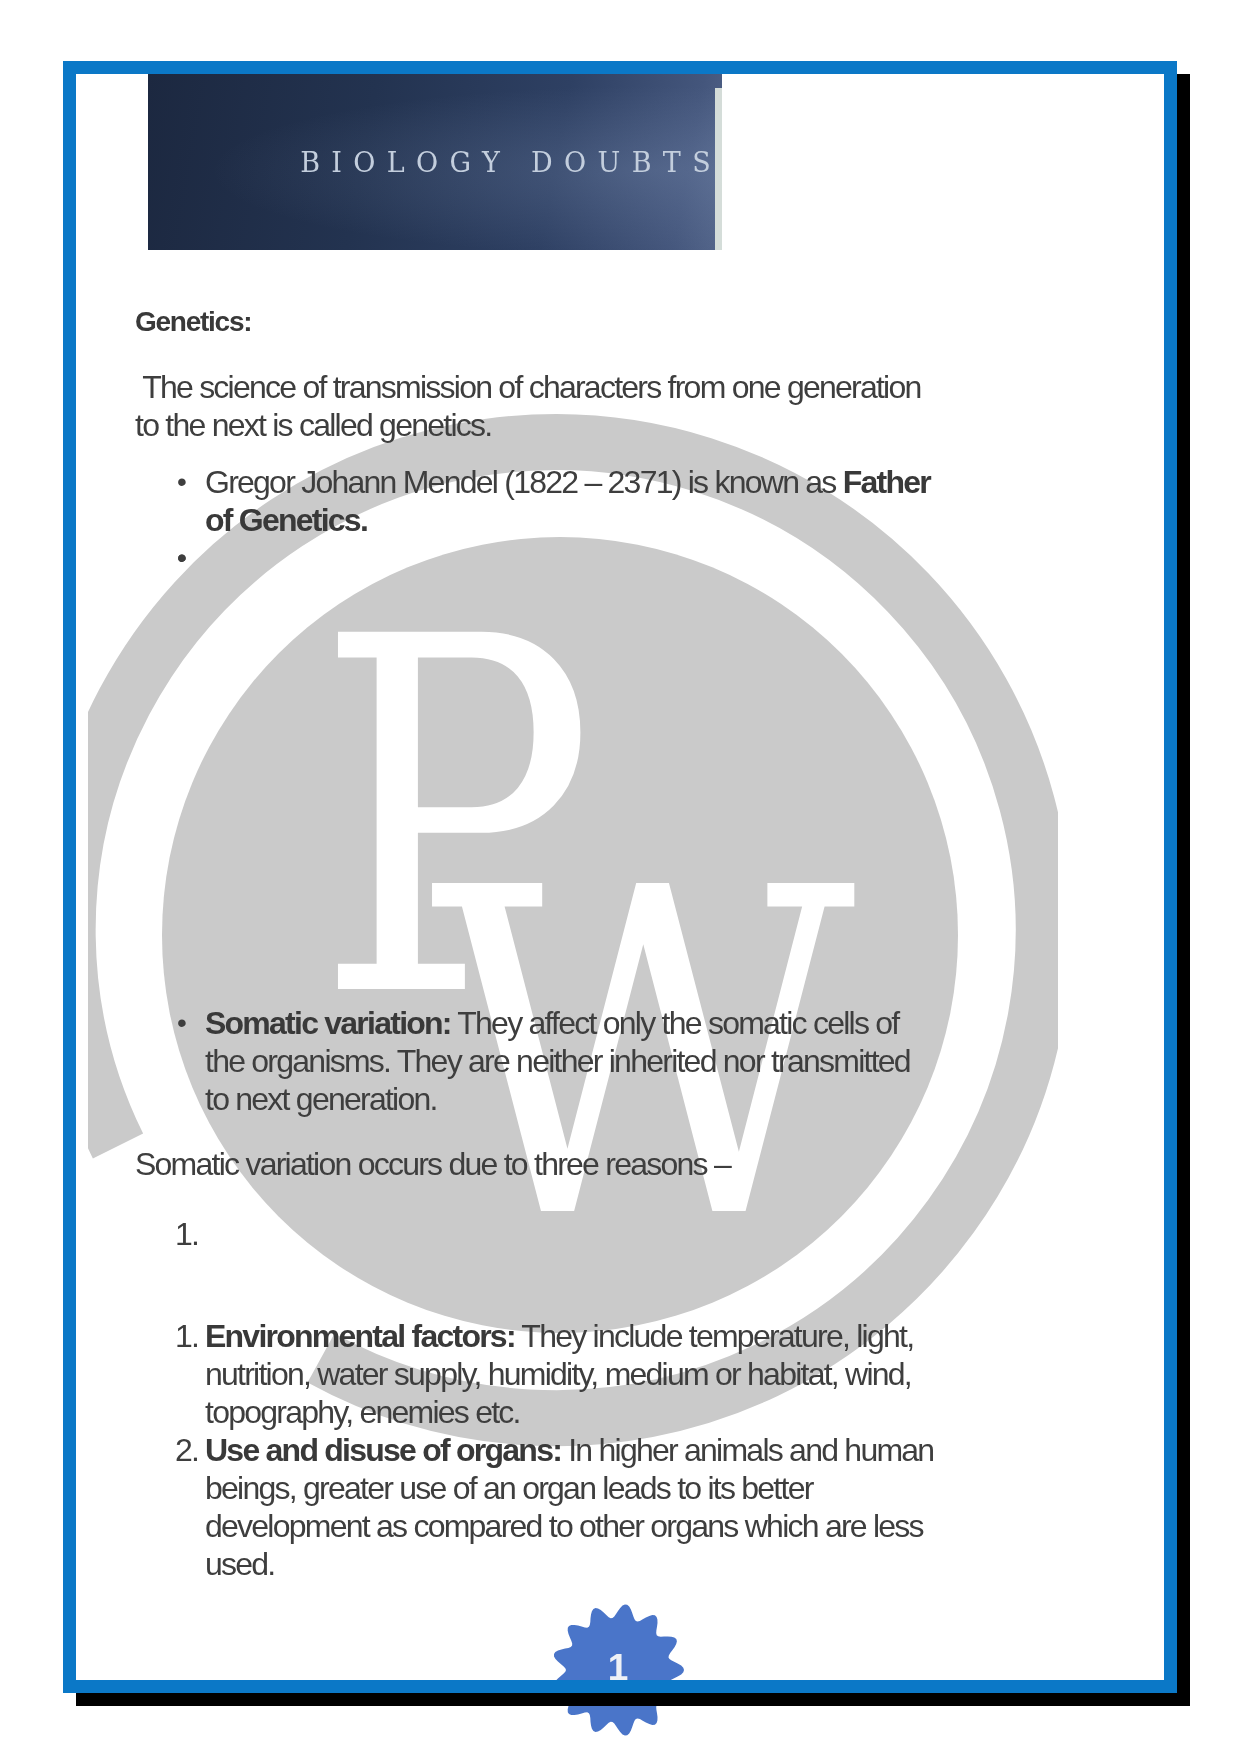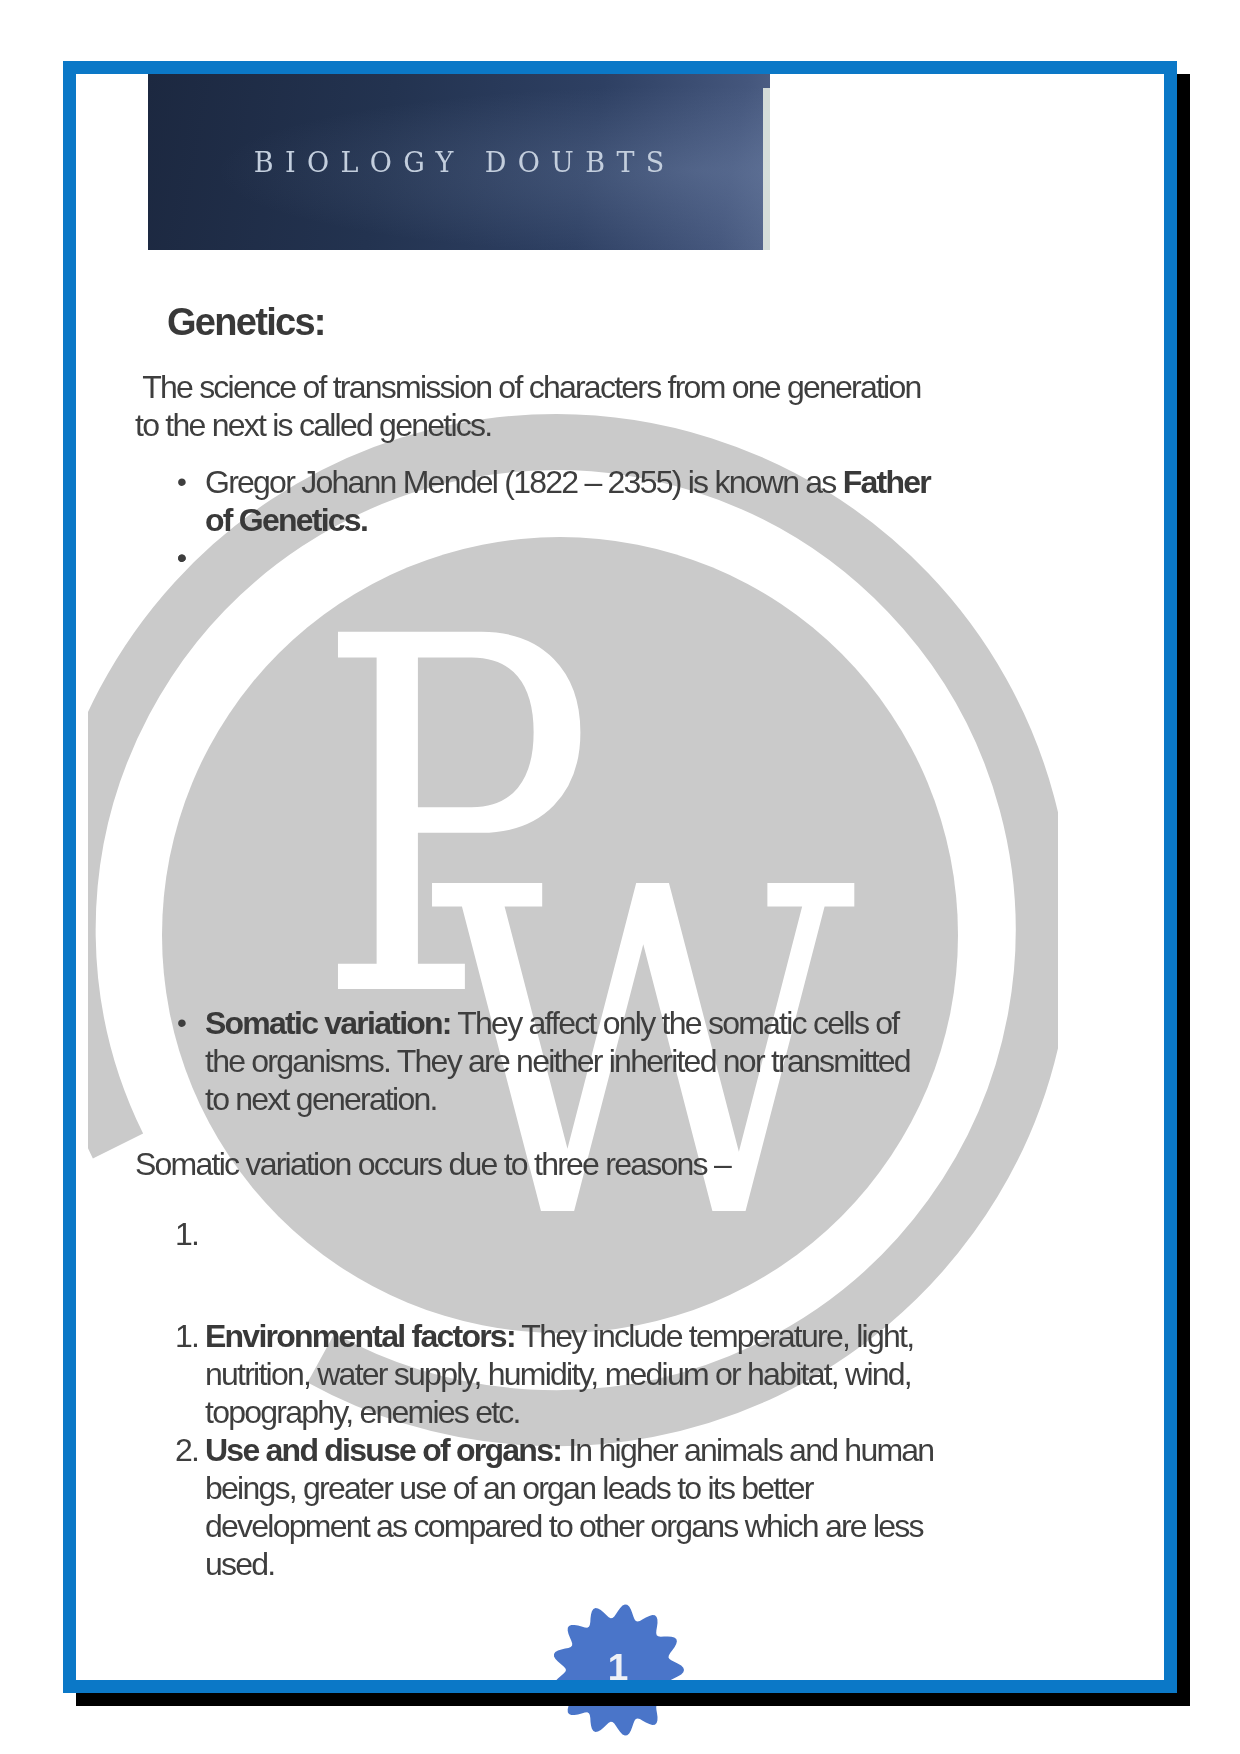--- a/index.html
+++ b/index.html
@@ -11,34 +11,34 @@
   .wm-letter{position:absolute;color:#ffffff;font-family:"DejaVu Serif",serif;line-height:1;
              transform-origin:left top;}
   .wm-p{left:315px;top:575px;font-size:490px;transform:scaleX(.85);}
   .wm-w{left:430px;top:830px;font-size:450px;transform:scaleX(.92);}
 
   
   .page{position:absolute;left:63px;top:61px;width:1088px;height:1606px;
         border:13px solid #0b78c7;box-shadow:13px 13px 0 0 #000000;background:transparent;z-index:2;}
 
   
-  .banner{position:absolute;left:72px;top:0;width:622px;height:176px;
+  .banner{position:absolute;left:72px;top:0;width:574px;height:176px;
           background:linear-gradient(100deg,#1c2840 0%,#233350 38%,#2e4063 70%,#44567c 92%,#53658a 100%);
-          display:flex;align-items:center;justify-content:center;}
+          display:flex;align-items:center;justify-content:flex-end;}
   .banner::before{content:"";position:absolute;inset:0;
           background:radial-gradient(ellipse at 88% 55%,rgba(150,170,205,.22),rgba(150,170,205,0) 62%);}
   .banner-edge{position:absolute;right:0;top:14px;bottom:0;width:7px;background:#dfe7e0;opacity:.92;}
   .banner-title{position:relative;color:#c3cedd;font-family:"DejaVu Serif",serif;font-size:27px;
           letter-spacing:.42em;text-indent:.42em;white-space:nowrap;}
 
   
   .block{position:absolute;left:59px;width:880px;font-size:32px;line-height:38px;
          letter-spacing:-0.055em;color:#3e3e3e;white-space:pre-wrap;}
   .block b,.seg-b{font-weight:700;color:#393939;}
-  .h1{font-size:38px;line-height:46px;font-weight:700;color:#3a3a3a;letter-spacing:-0.045em;margin-left:32px;}
+  .h1{font-size:28px;line-height:46px;font-weight:700;color:#3a3a3a;letter-spacing:-0.045em;}
   .li{position:relative;padding-left:70px;}
   .li .marker{position:absolute;left:40px;top:0;}
   .li .marker-dot{position:absolute;left:42px;top:0;font-size:28px;}
 
   
   .badge-wrap{position:absolute;left:551px;top:1603px;width:134px;height:134px;z-index:1;}
   .badge-wrap svg{position:absolute;left:0;top:0;}
   .badge-num{position:absolute;left:0;top:44px;width:134px;text-align:center;
              font-size:37px;font-weight:700;color:#eef1f6;letter-spacing:0;}
 </style>
@@ -73,21 +73,21 @@
   <div class="page">
 
     <div class="banner">
       <div class="banner-title">BIOLOGY DOUBTS</div>
       <div class="banner-edge"></div>
     </div>
 
     <div class="block h1" style="top:225px"><span class="seg-b">Genetics:</span></div>
     <div class="block" style="top:294px"><span class="seg"> The science of transmission of characters from one generation
 to the next is called genetics.</span></div>
-    <div class="block" style="top:389px"><div class="li"><span class="marker-dot">•</span><span class="seg">Gregor Johann Mendel (1822 – 2355) is known as </span><span class="seg-b">Father
+    <div class="block" style="top:389px"><div class="li"><span class="marker-dot">•</span><span class="seg">Gregor Johann Mendel (1822 – 2371) is known as </span><span class="seg-b">Father
 of Genetics.</span></div><div class="li"><span class="marker-dot">•</span></div><div class="li"><span class="marker-dot">•</span></div></div>
     <div class="block" style="top:930px"><div class="li"><span class="marker-dot">•</span><span class="seg-b">Somatic variation:</span><span class="seg"> They affect only the somatic cells of
 the organisms. They are neither inherited nor transmitted
 to next generation.</span></div></div>
     <div class="block" style="top:1071px"><span class="seg">Somatic variation occurs due to three reasons –</span></div>
     <div class="block" style="top:1141px"><div class="li"><span class="marker">1.</span></div></div>
     <div class="block" style="top:1243px"><div class="li"><span class="marker">1.</span><span class="seg-b">Environmental factors:</span><span class="seg"> They include temperature, light,
 nutrition, water supply, humidity, medium or habitat, wind,
 topography, enemies etc.</span></div><div class="li"><span class="marker">2.</span><span class="seg-b">Use and disuse of organs:</span><span class="seg"> In higher animals and human
 beings, greater use of an organ leads to its better

